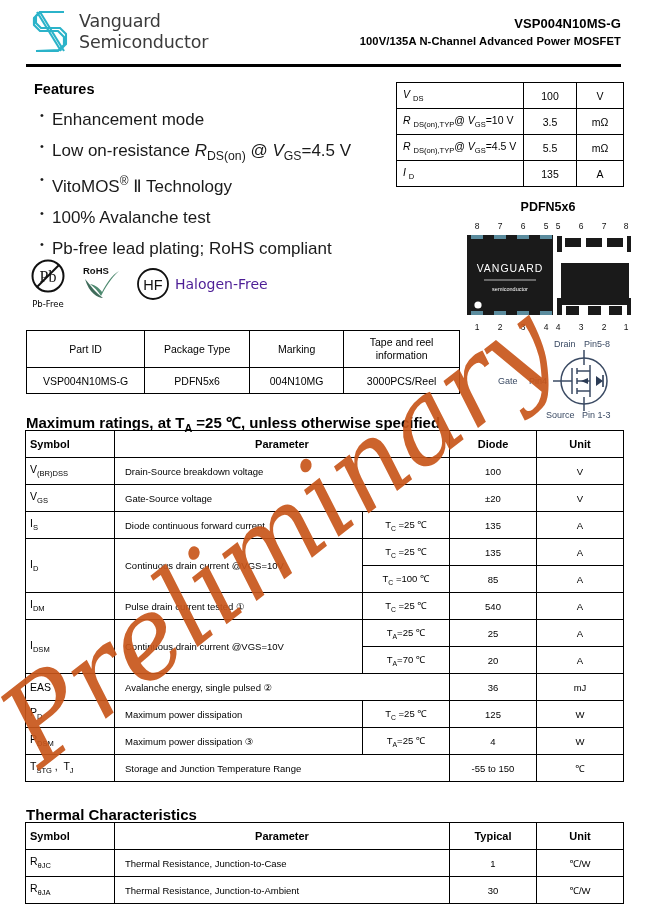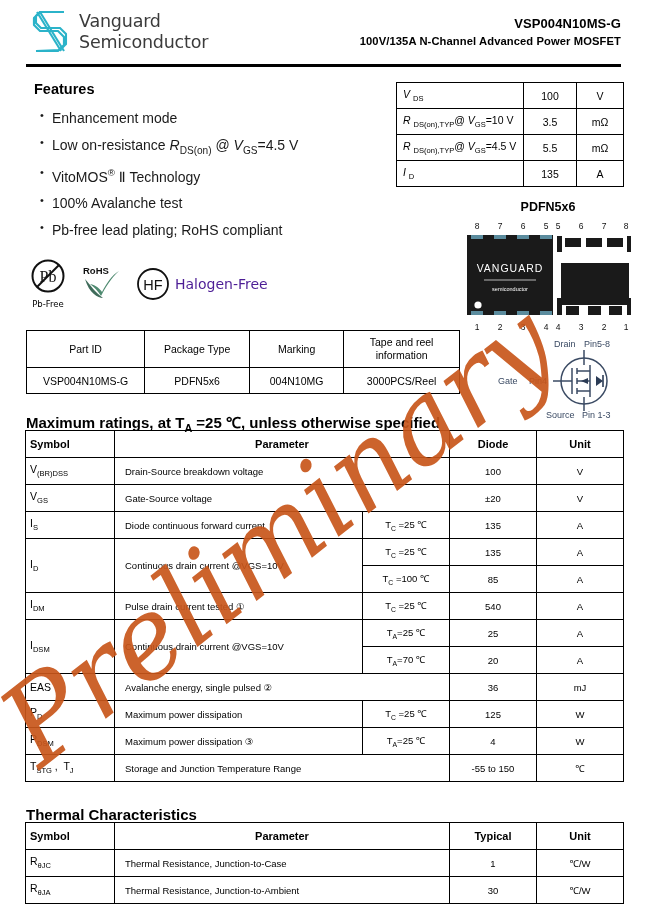--- a/index.html
+++ b/index.html
@@ -70,21 +70,21 @@
     font-size: 14.5px;
     font-weight: bold;
     margin: 14px 0 0 8px;
   }
   .features-list {
     margin: 13px 0 0 14px;
     padding: 0;
     list-style: none;
   }
   .features-list li {
-    font-size: 14px;
+    font-size: 17px;
     margin-bottom: 11px;
     position: relative;
     padding-left: 12px;
     color: #1a1a1a;
   }
   .features-list li:before {
     content: "\2022";
     position: absolute;
     left: 0;
     top: -1px;

